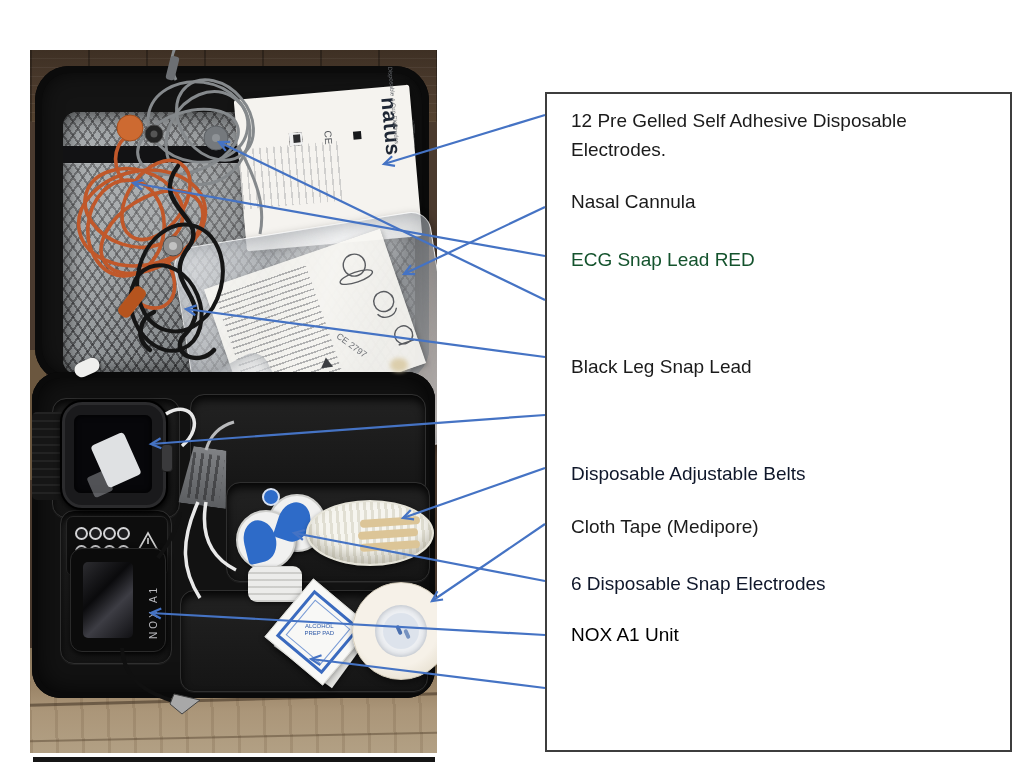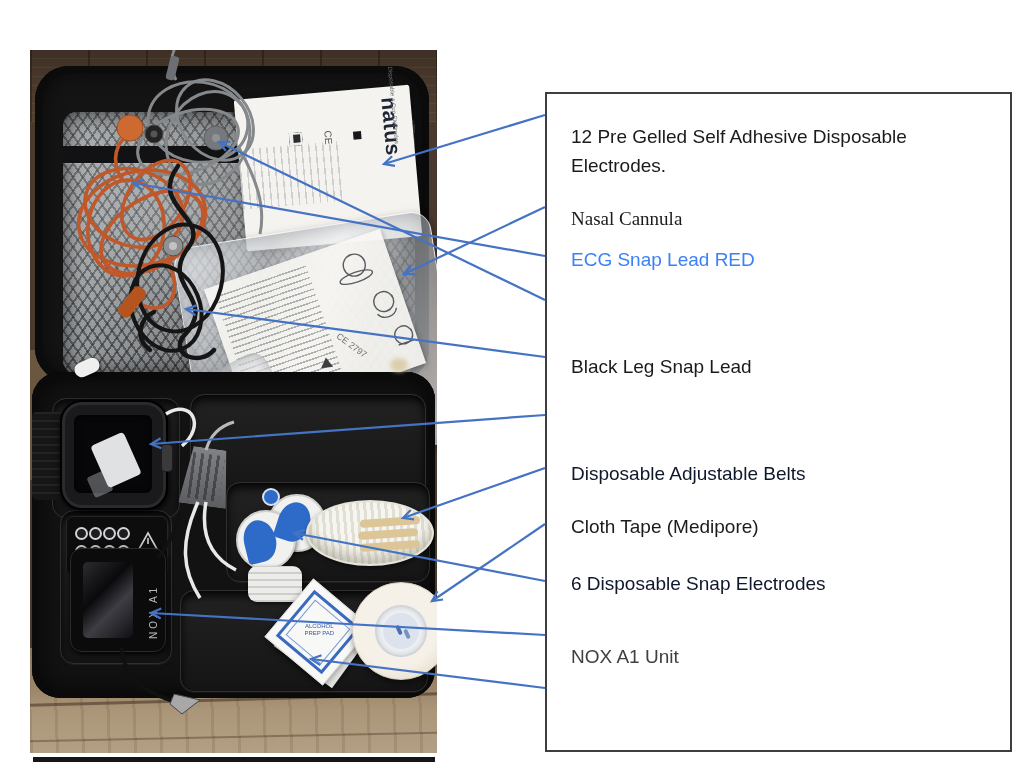--- a/index.html
+++ b/index.html
@@ -318,29 +318,29 @@
       <path d="M128,508 C140,492 148,478 150,462" stroke="#111" fill="none" stroke-width="4"></path>
 
       <path d="M92,598 C94,632 120,644 146,652" stroke="#101010" fill="none" stroke-width="4"></path>
       <polygon points="144,644 170,650 152,664 140,654" fill="#a8a8a8" stroke="#444"></polygon>
     </svg>
   </div>
 
   <div class="photo-bar"></div>
 
   <div class="panel" id="panel" style="left: 545px; top: 92px; width: 463px; height: 656px; border-color: rgb(62, 62, 62);">
-      <div class="callout-label" style="top: 28px; color: rgb(27, 27, 27);">12 Pre Gelled Self Adhesive Disposable
+      <div class="callout-label" style="top: 12px; color: rgb(27, 27, 27);">12 Pre Gelled Self Adhesive Disposable
 Electrodes.</div>
-      <div class="callout-label" style="top: 110px; color: rgb(27, 27, 27); font-family: Liberation Serif, serif;">Nasal Cannula</div>
-      <div class="callout-label" style="top: 151px; color: #3b82f6;">ECG Snap Lead RED</div>
+      <div class="callout-label" style="top: 93px; color: rgb(27, 27, 27);">Nasal Cannula</div>
+      <div class="callout-label" style="top: 151px; color: #14532d;">ECG Snap Lead RED</div>
       <div class="callout-label" style="top: 258px; color: rgb(27, 27, 27);">Black Leg Snap Lead</div>
       <div class="callout-label" style="top: 365px; color: #0f172a;">Disposable Adjustable Belts</div>
       <div class="callout-label" style="top: 418px; color: rgb(27, 27, 27);">Cloth Tape (Medipore)</div>
       <div class="callout-label" style="top: 475px; color: #0f172a;">6 Disposable Snap Electrodes</div>
-      <div class="callout-label" style="top: 548px; color: #404040; text-align: right;">NOX A1 Unit</div>
+      <div class="callout-label" style="top: 526px; color: #000000; text-align: right;">NOX A1 Unit</div>
     </div>
 
   <svg class="overlay" id="overlay">
       <defs>
         <marker id="arrow" markerUnits="userSpaceOnUse" markerWidth="18" markerHeight="18" refX="13" refY="8" orient="auto">
           <path d="M3,3 L13,8 L3,13" fill="none" stroke="#4573c4" stroke-width="2.2"></path>
         </marker>
       </defs>
       <line x1="545" y1="115" x2="384" y2="164" stroke="#4573c4" stroke-width="2.2" marker-end="url(#arrow)"></line>
       <line x1="545" y1="207" x2="404" y2="274" stroke="#4573c4" stroke-width="2.2" marker-end="url(#arrow)"></line>

